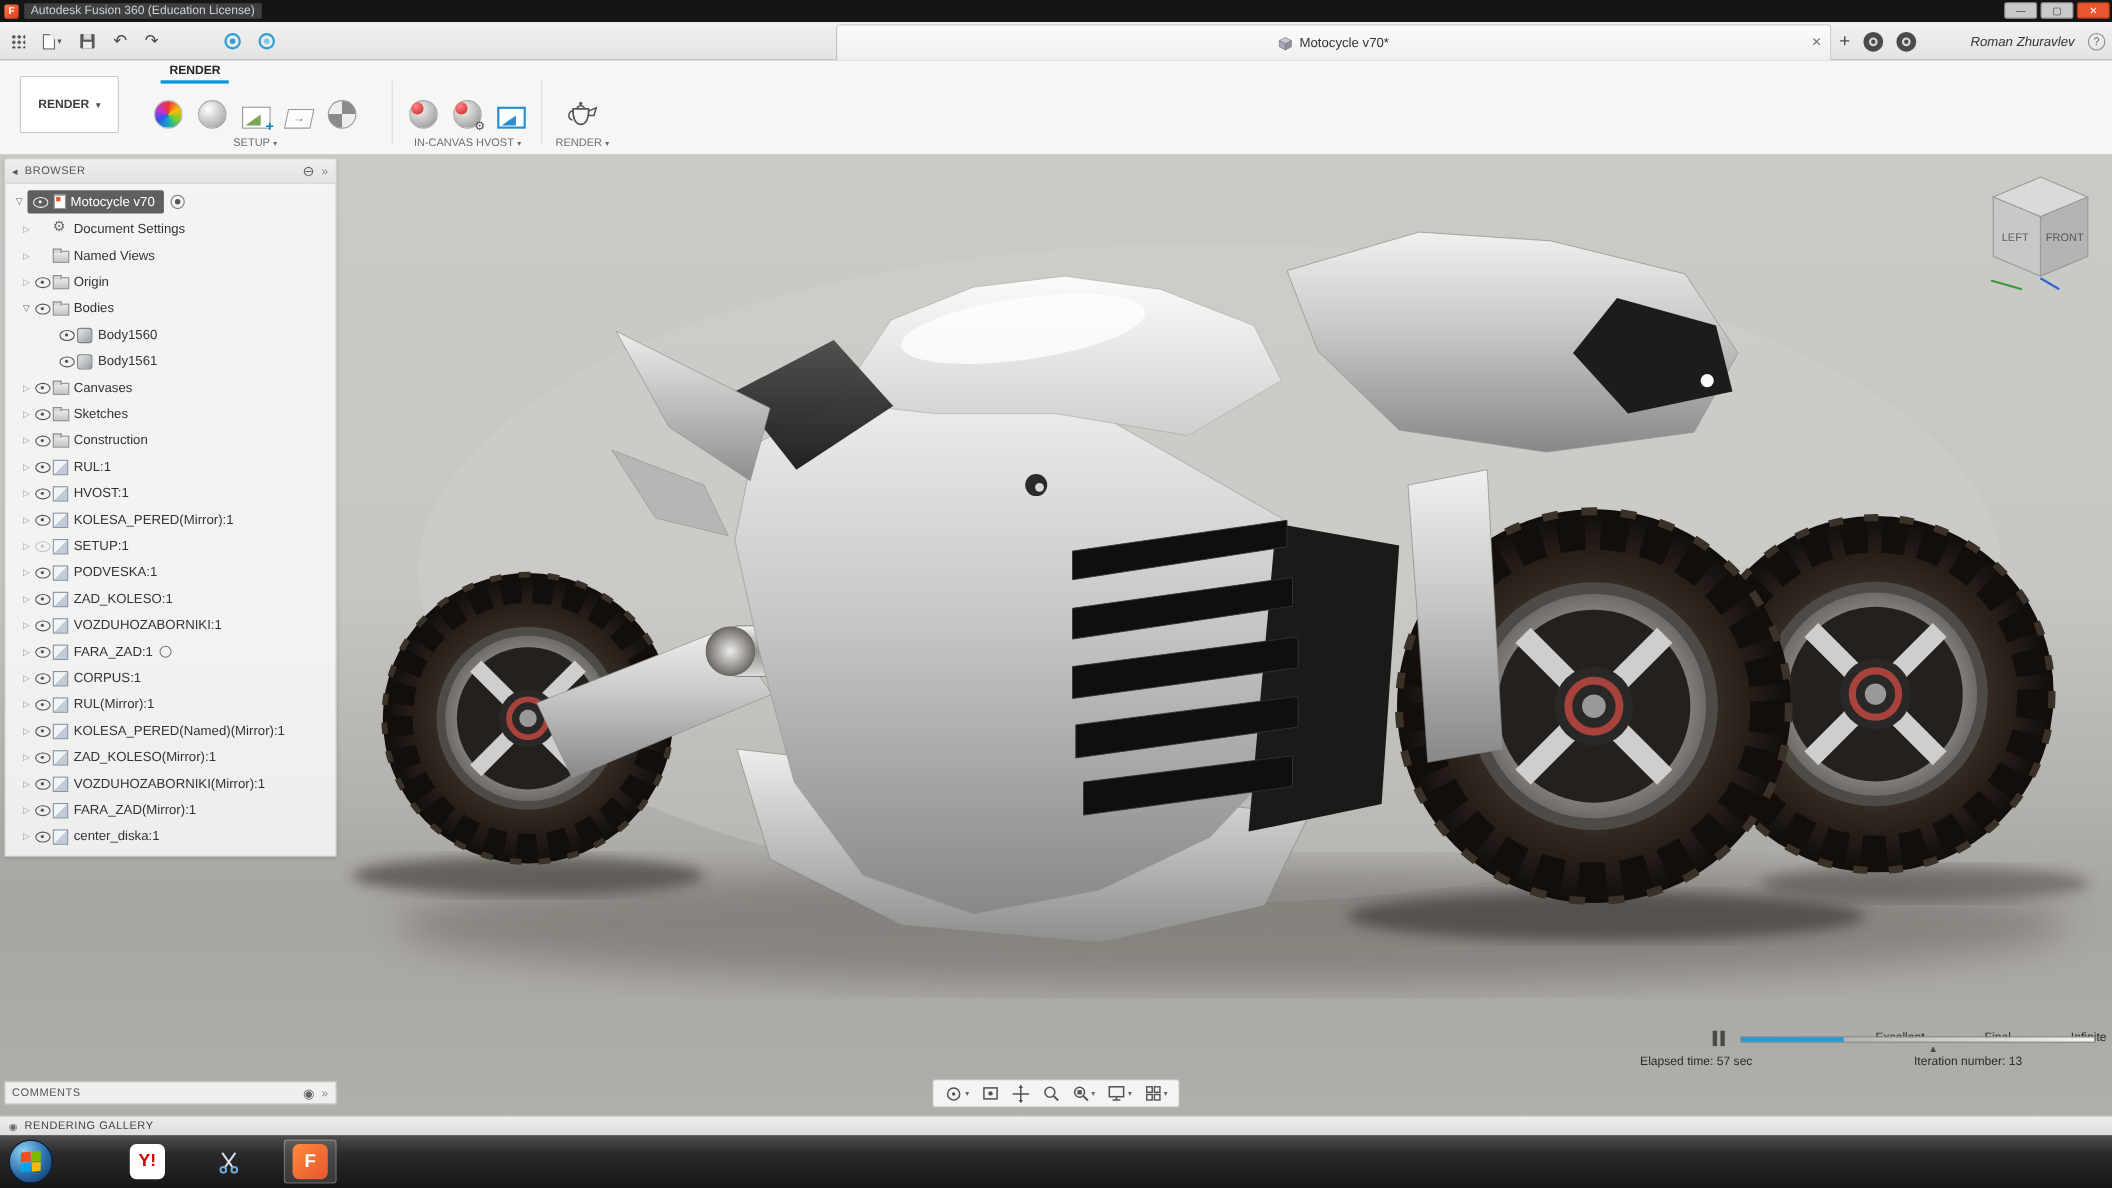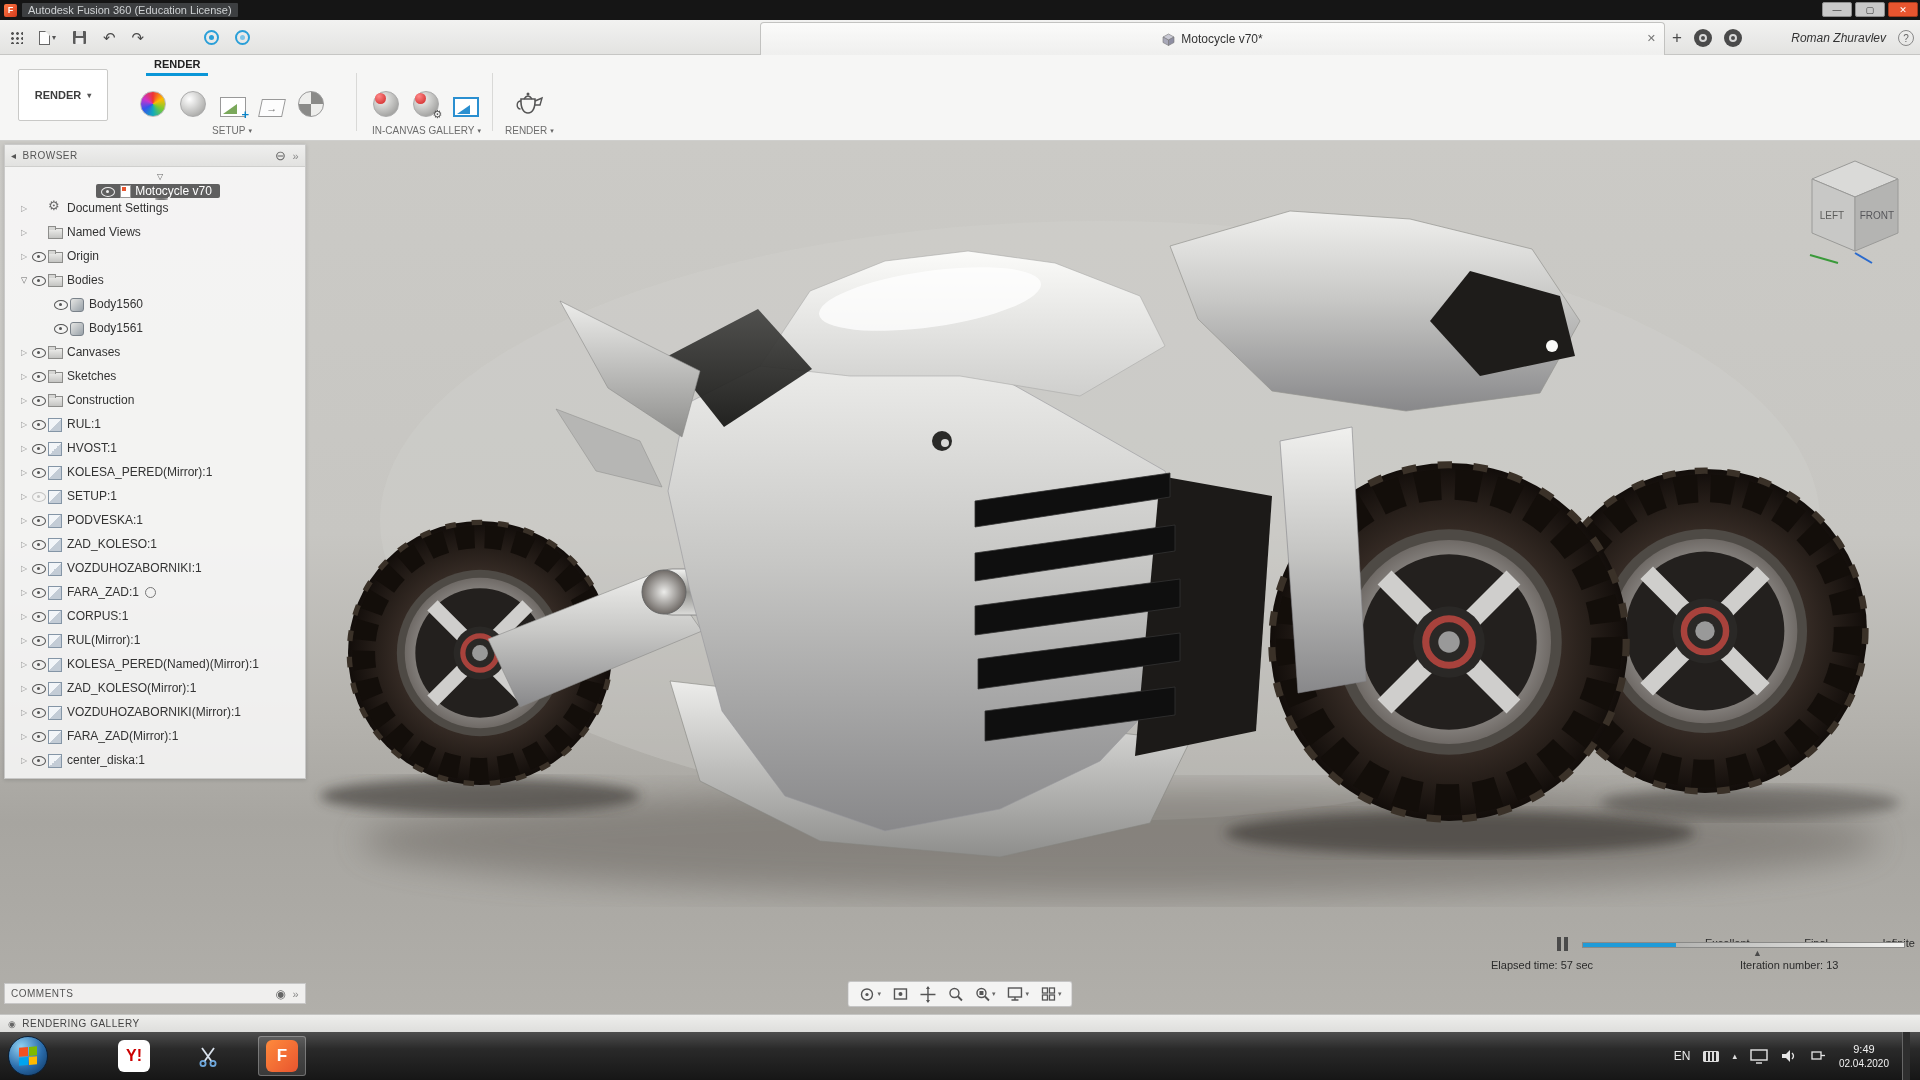--- a/index.html
+++ b/index.html
@@ -109,21 +109,21 @@
   .icon-folder::before { content:""; position:absolute; left:1px; top:3px; width:13px; height:9px;
     background:linear-gradient(#ececea,#c4c4c2); border:1px solid #8d8d8b; }
   .icon-folder::after { content:""; position:absolute; left:1px; top:1px; width:6px; height:3px;
     background:#d6d6d4; border:1px solid #8d8d8b; border-bottom:none; }
   .icon-body::before { content:""; position:absolute; left:1px; top:1px; width:12px; height:12px;
     border-radius:3px; background:linear-gradient(135deg,#e6e6e4,#97a0a8); border:1px solid #7a828a; }
   .icon-comp::before { content:""; position:absolute; left:1px; top:1px; width:12px; height:12px;
     background:linear-gradient(135deg,#f2f5f8 50%, #c3ccd6 50%); border:1px solid #8495a6; }
   .row-label { white-space:nowrap; }
   .radio { width:11px; height:11px; border:1px solid #777; border-radius:50%; margin-left:6px; flex:0 0 11px; }
-  .root-row { display:flex; align-items:center; height:26px; padding-left:6px;flex-direction:column; }
+  .root-row { display:flex; align-items:center; height:26px; padding-left:6px; }
   .root-pill { display:inline-flex; align-items:center; gap:4px; background:#5f5f5f; border-radius:2px;
     height:21px; padding:0 8px 0 4px; color:#fff; font-size:12px; }
   .root-pill .eye::before { border-color:#eee; } .root-pill .eye::after { background:#eee; }
   .doc-ico { position:relative; width:11px; height:13px; background:#fff; border:1px solid #999; }
   .doc-ico::after { content:""; position:absolute; left:1px; top:1px; width:4px; height:4px; background:#e8552f; }
   .activate-dot { width:13px; height:13px; border:1px solid #777; border-radius:50%; margin-left:6px; position:relative; }
   .activate-dot::after { content:""; position:absolute; inset:3px; background:#555; border-radius:50%; }
 
   
   .comments { position:absolute; left:4px; bottom:10px; width:302px; height:21px;
@@ -260,21 +260,21 @@
 
     <div class="rdivider" style="left:356px;"></div>
 
     <div class="rgroup" style="left:372px;">
       <div class="icons">
         <div class="ico-ball"></div>
         <div class="ico-ball gear"></div>
         <div class="ico-capture"></div>
       </div>
       <div class="glabel">
-        <span>IN-CANVAS GALLERY</span>
+        <span>IN-CANVAS HVOST</span>
         <span class="nav-caret">▾</span>
       </div>
     </div>
 
     <div class="rdivider" style="left:492px;"></div>
 
     <div class="rgroup" style="left:505px;">
       <div class="icons">
         <svg width="32" height="26" viewBox="0 0 32 26">
           <path d="M8,8 h14 c0.5,9 -2.5,14 -7,14 c-4.5,0 -7.5,-5 -7,-14 z" fill="none" stroke="#555" stroke-width="1.6"></path>
@@ -720,36 +720,14 @@
         <line x1="6" y1="4" x2="16" y2="18" stroke="#d9e2ec" stroke-width="1.8"></line>
         <line x1="18" y1="4" x2="8" y2="18" stroke="#d9e2ec" stroke-width="1.8"></line>
         <circle cx="7" cy="19.5" r="2.6" fill="none" stroke="#6fa8dc" stroke-width="1.8"></circle>
         <circle cx="17" cy="19.5" r="2.6" fill="none" stroke="#6fa8dc" stroke-width="1.8"></circle>
       </svg>
     </div>
     <div class="task-btn active" style="margin-left:26px;">
       <div class="fusion-ico">F</div>
     </div>
 
-    <div class="tray">
-      <span class="lang">EN</span>
-      <span class="kbd-ico"></span>
-      <span class="tray-caret">▴</span>
-      <svg width="18" height="15" viewBox="0 0 18 15">
-        <rect x="1" y="1" width="16" height="10" fill="none" stroke="#e6e6e6" stroke-width="1.4"></rect>
-        <line x1="6" y1="14" x2="12" y2="14" stroke="#e6e6e6" stroke-width="1.4"></line>
-      </svg>
-      <svg width="16" height="14" viewBox="0 0 16 14">
-        <polygon points="1,5 5,5 9,1 9,13 5,9 1,9" fill="#e6e6e6"></polygon>
-        <path d="M11,4 q3,3 0,6" fill="none" stroke="#e6e6e6" stroke-width="1.3"></path>
-      </svg>
-      <svg width="16" height="14" viewBox="0 0 16 14">
-        <rect x="2" y="3" width="9" height="7" fill="none" stroke="#e6e6e6" stroke-width="1.3"></rect>
-        <line x1="11" y1="6.5" x2="15" y2="6.5" stroke="#e6e6e6" stroke-width="1.3"></line>
-      </svg>
-      <div class="clock">
-        <div>9:49</div>
-        <div class="date">02.04.2020</div>
-      </div>
-      <div class="show-desktop"></div>
-    </div>
   </div>
 </div>
 
 </body></html>

